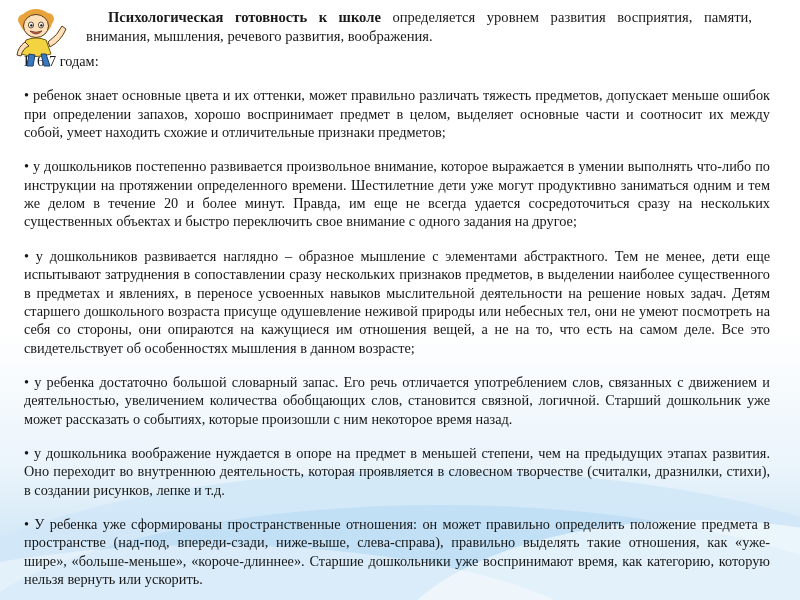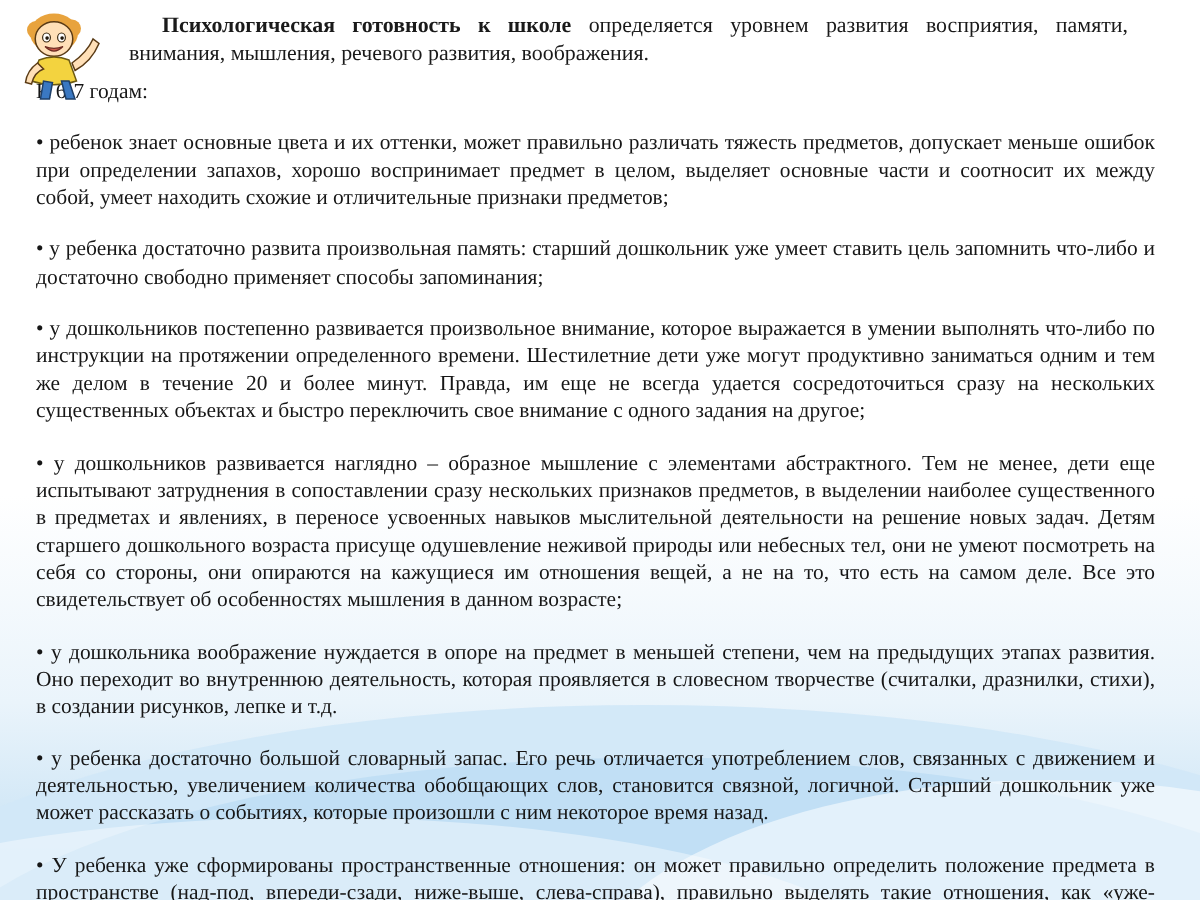--- a/index.html
+++ b/index.html
@@ -145,22 +145,21 @@
       </svg>
 
       <div class="header-text">
         <b>Психологическая готовность к школе</b><span> определяется уровнем развития восприятия, памяти, внимания, мышления, речевого развития, воображения.</span>
       </div>
     </div>
 
     <div class="body-text">
       <p class="lead">К 6-7 годам:</p>
       <p class="bullet">• ребенок знает основные цвета и их оттенки, может правильно различать тяжесть предметов, допускает меньше ошибок при определении запахов, хорошо воспринимает предмет в целом, выделяет основные части и соотносит их между собой, умеет находить схожие и отличительные признаки предметов;</p>
-      <p class="bullet">• у ребенка достаточно развита произвольная память: старший дошкольник уже умеет ставить цель запомнить что-либо и достаточно свободно применяет способы запоминания;</p>
       <p class="bullet">• у дошкольников постепенно развивается произвольное внимание, которое выражается в умении выполнять что-либо по инструкции на протяжении определенного времени. Шестилетние дети уже могут продуктивно заниматься одним и тем же делом в течение 20 и более минут. Правда, им еще не всегда удается сосредоточиться сразу на нескольких существенных объектах и быстро переключить свое внимание с одного задания на другое;</p>
       <p class="bullet">• у дошкольников развивается наглядно – образное мышление с элементами абстрактного. Тем не менее, дети еще испытывают затруднения в сопоставлении сразу нескольких признаков предметов, в выделении наиболее существенного в предметах и явлениях, в переносе усвоенных навыков мыслительной деятельности на решение новых задач. Детям старшего дошкольного возраста присуще одушевление неживой природы или небесных тел, они не умеют посмотреть на себя со стороны, они опираются на кажущиеся им отношения вещей, а не на то, что есть на самом деле. Все это свидетельствует об особенностях мышления в данном возрасте;</p>
+      <p class="bullet">• у ребенка достаточно большой словарный запас. Его речь отличается употреблением слов, связанных с движением и деятельностью, увеличением количества обобщающих слов, становится связной, логичной. Старший дошкольник уже может рассказать о событиях, которые произошли с ним некоторое время назад.</p>
       <p class="bullet">• у дошкольника воображение нуждается в опоре на предмет в меньшей степени, чем на предыдущих этапах развития. Оно переходит во внутреннюю деятельность, которая проявляется в словесном творчестве (считалки, дразнилки, стихи), в создании рисунков, лепке и т.д.</p>
-      <p class="bullet">• у ребенка достаточно большой словарный запас. Его речь отличается употреблением слов, связанных с движением и деятельностью, увеличением количества обобщающих слов, становится связной, логичной. Старший дошкольник уже может рассказать о событиях, которые произошли с ним некоторое время назад.</p>
       <p class="bullet">• У ребенка уже сформированы пространственные отношения: он может правильно определить положение предмета в пространстве (над-под, впереди-сзади, ниже-выше, слева-справа), правильно выделять такие отношения, как «уже-шире», «больше-меньше», «короче-длиннее». Старшие дошкольники уже воспринимают время, как категорию, которую нельзя вернуть или ускорить.</p>
     </div>
 
   </div>
 </div>
 
 </body></html>

